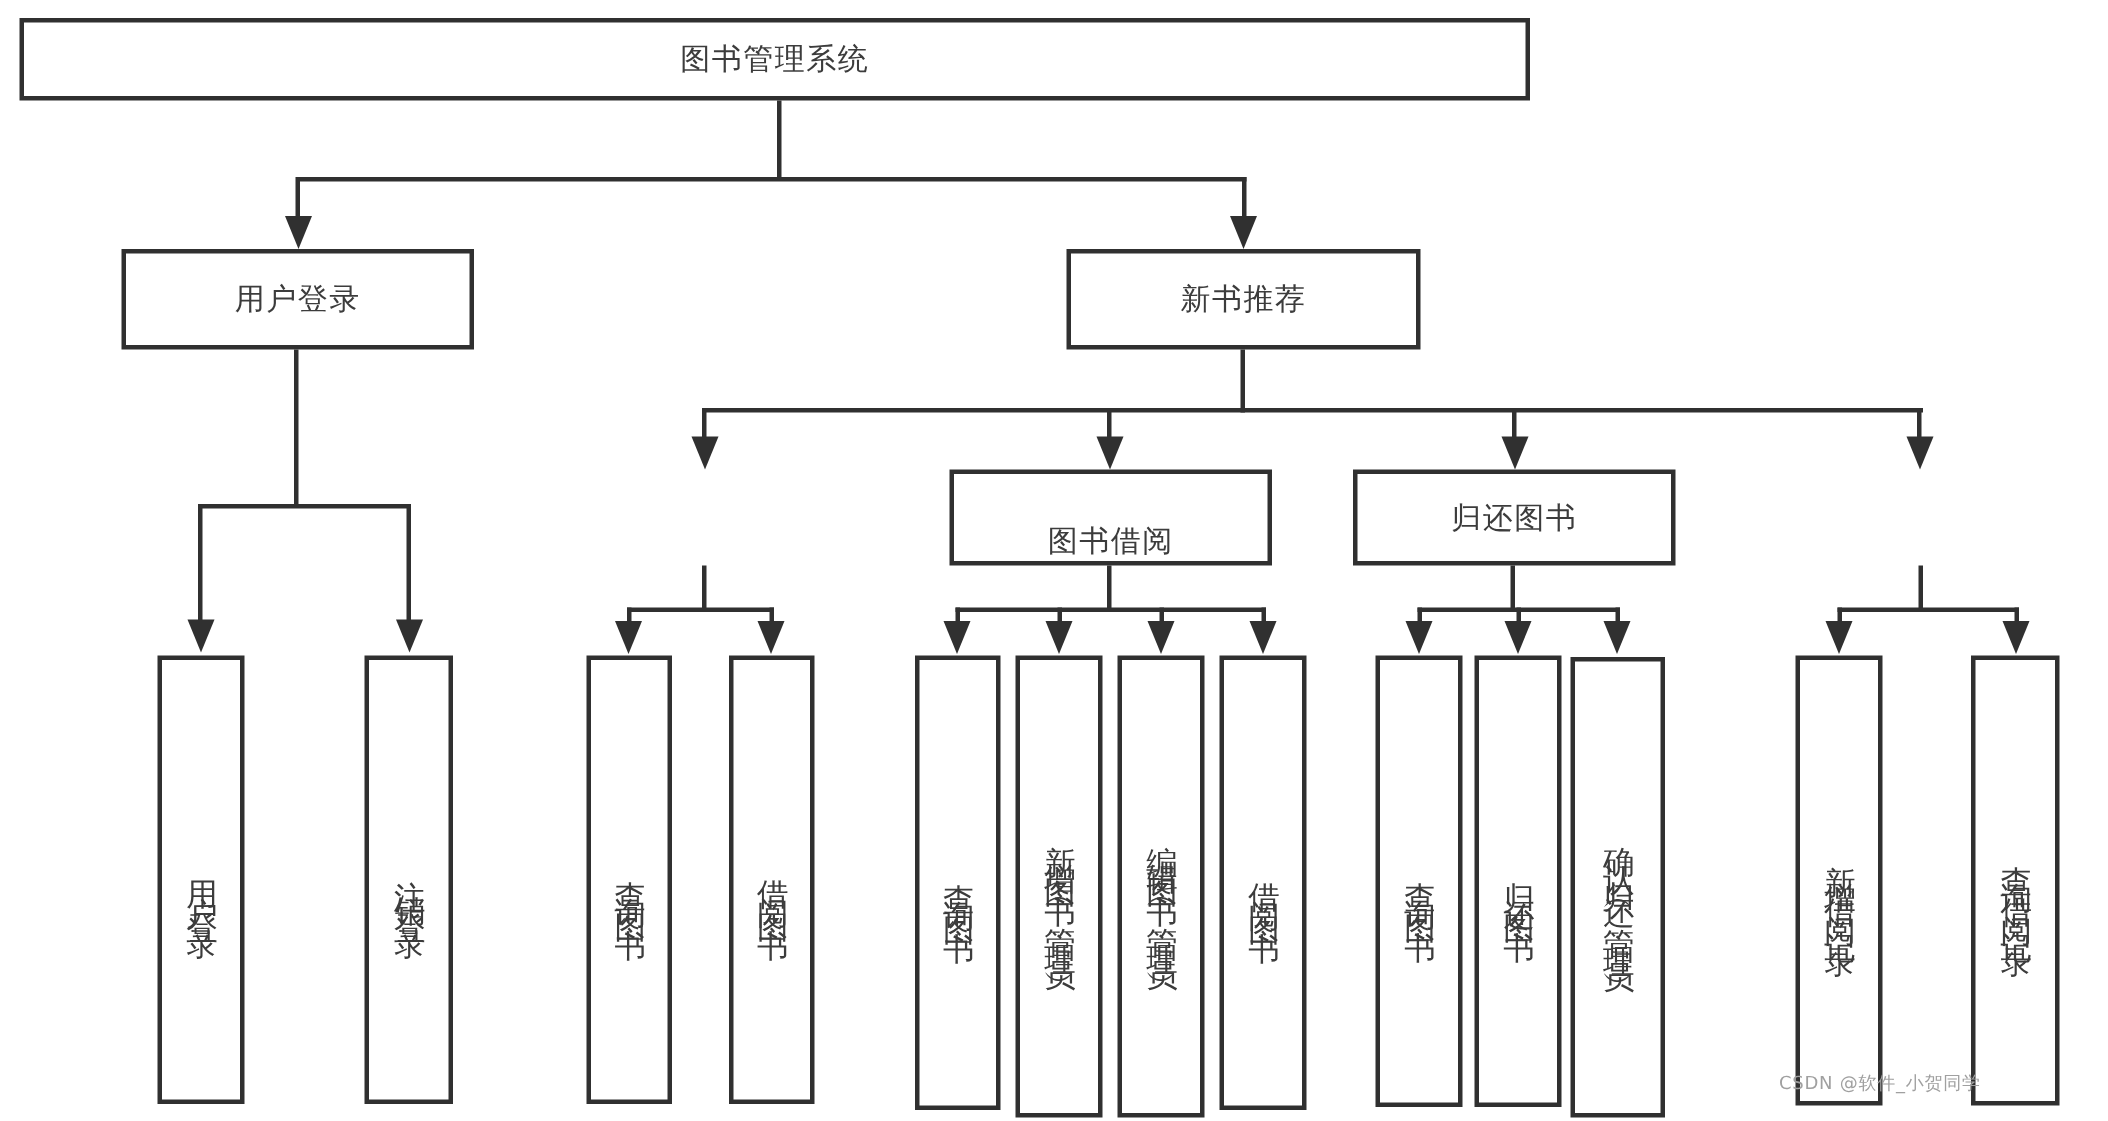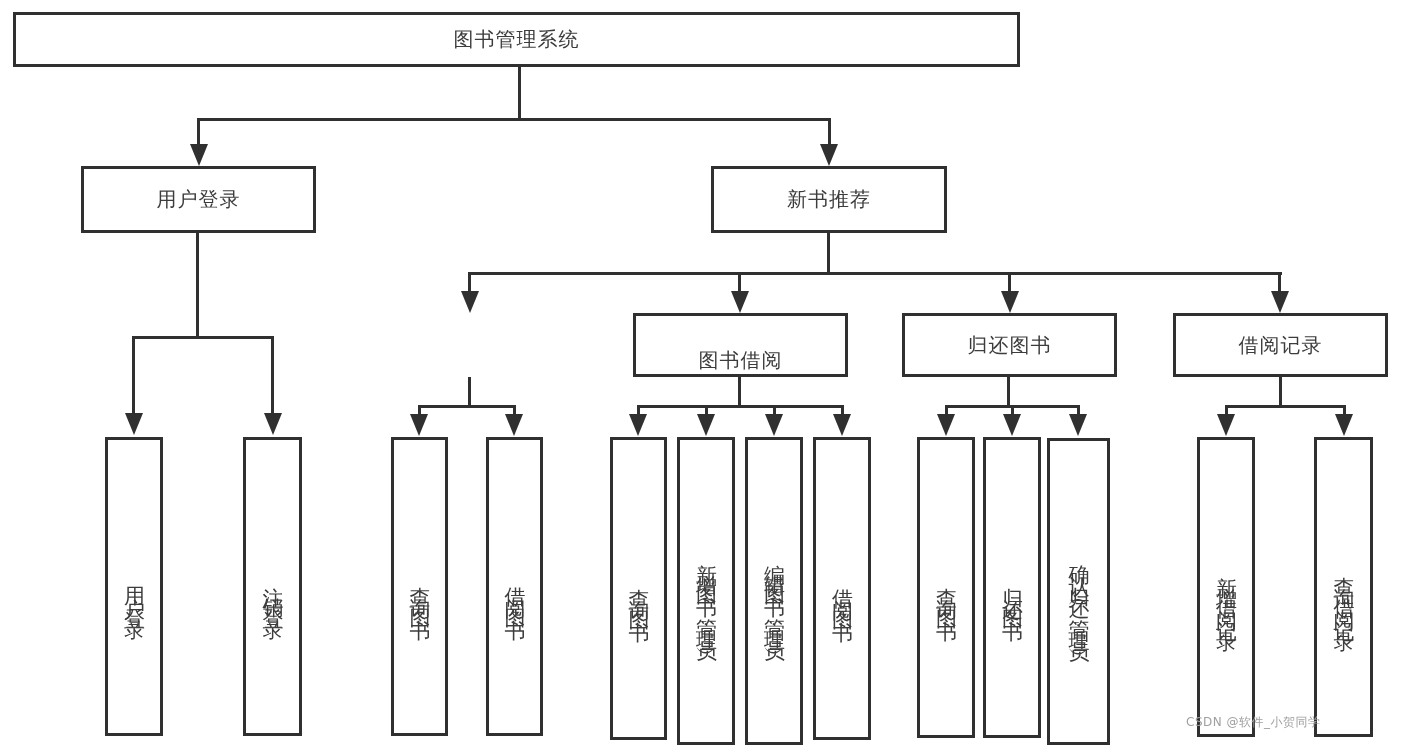--- a/index.html
+++ b/index.html
@@ -68,23 +68,20 @@
   <div class="vl" style="left:1008px;top:272px;height:22px;"></div>
   <div class="arrowhead" style="left:1001px;top:291px;"></div>
   <div class="vl" style="left:1278px;top:272px;height:22px;"></div>
   <div class="arrowhead" style="left:1271px;top:291px;"></div>
 
   <div class="node node-h" style="left:633px;top:313px;width:215px;height:64px;align-items:flex-end;">
     <span>图书借阅</span>
   </div>
   <div class="node node-h" style="left:902px;top:313px;width:215px;height:64px;">
     <span>归还图书</span>
-  </div>
-  <div class="node node-h" style="left:1173px;top:313px;width:215px;height:64px;">
-    <span>借阅记录</span>
   </div>
 
   <div class="vl" style="left:468px;top:377px;height:30px;"></div>
   <div class="hl" style="left:418px;top:405px;width:98px;"></div>
   <div class="vl" style="left:738px;top:377px;height:30px;"></div>
   <div class="hl" style="left:637px;top:405px;width:207px;"></div>
   <div class="vl" style="left:1007px;top:377px;height:30px;"></div>
   <div class="hl" style="left:945px;top:405px;width:135px;"></div>
   <div class="vl" style="left:1279px;top:377px;height:30px;"></div>
   <div class="hl" style="left:1225px;top:405px;width:121px;"></div>

